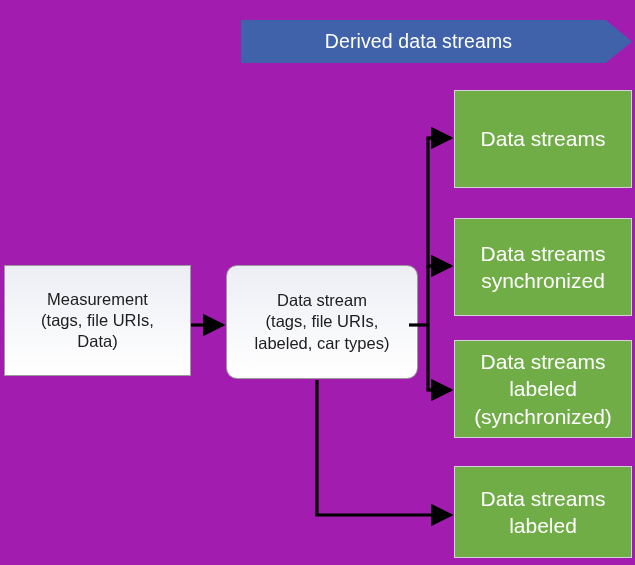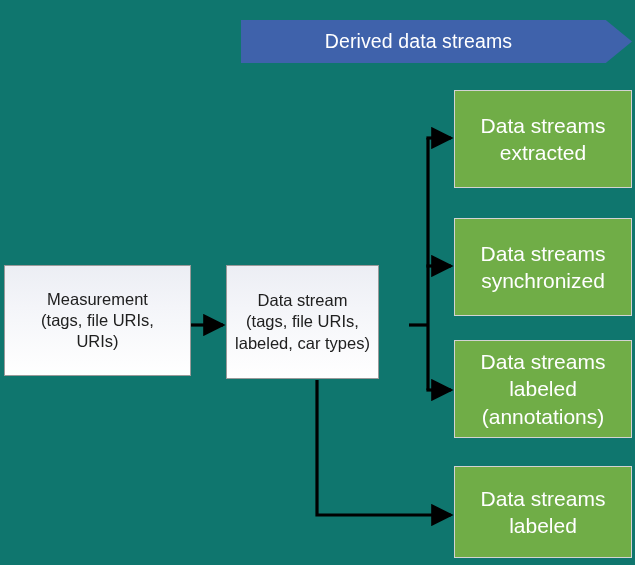--- a/index.html
+++ b/index.html
@@ -7,21 +7,21 @@
     padding: 0;
     background: #ffffff;
   }
   body {
     font-family: "Liberation Sans", sans-serif;
   }
   #canvas {
     position: relative;
     width: 635px;
     height: 565px;
-    background: #0f766e;
+    background: #a21caf;
     overflow: hidden;
   }
 
   
   .banner {
     position: absolute;
     left: 241px;
     top: 20px;
     width: 391px;
     height: 43px;
@@ -58,21 +58,21 @@
     text-align: center;
     color: #202020;
     font-size: 16.5px;
     line-height: 1.28;
     padding: 2px 6px;
   }
   .pbox .txt { display: block; }
   .pbox .txt span { display: block; white-space: nowrap; }
 
   #box-measurement { left: 4px;   top: 265px; width: 187px; height: 111px; }
-  #box-datastream  { left: 226px; top: 265px; width: 153px; height: 114px; }
+  #box-datastream  { left: 226px; top: 265px; width: 192px; height: 114px; border-radius: 11px; }
 
   
   .gbox {
     position: absolute;
     box-sizing: border-box;
     background: #70ad47;
     border: 1px solid #d3d3d3;
     display: flex;
     align-items: center;
     justify-content: center;
@@ -109,51 +109,50 @@
     <svg class="banner-svg" viewBox="0 0 391 43" preserveAspectRatio="none">
       <polygon points="0,0 355,0 355,-8 391,21.5 355,51 355,43 0,43" fill="#3f62ab"></polygon>
     </svg>
     <div class="banner-label">Derived data streams</div>
   </div>
 
   <div class="pbox" id="box-measurement">
     <span class="txt">
       <span>Measurement</span>
       <span>(tags, file URIs,</span>
-      <span>URIs)</span>
+      <span>Data)</span>
     </span>
   </div>
 
   <div class="pbox" id="box-datastream">
     <span class="txt">
       <span>Data stream</span>
       <span>(tags, file URIs,</span>
       <span>labeled, car types)</span>
     </span>
   </div>
 
   <div class="gbox" id="box-extracted">
     <span class="txt">
       <span>Data streams</span>
-      <span>extracted</span>
     </span>
   </div>
 
   <div class="gbox" id="box-synchronized">
     <span class="txt">
       <span>Data streams</span>
       <span>synchronized</span>
     </span>
   </div>
 
   <div class="gbox" id="box-enriched">
     <span class="txt">
       <span>Data streams</span>
       <span>labeled</span>
-      <span>(annotations)</span>
+      <span>(synchronized)</span>
     </span>
   </div>
 
   <div class="gbox" id="box-labeled">
     <span class="txt">
       <span>Data streams</span>
       <span>labeled</span>
     </span>
   </div>
 

